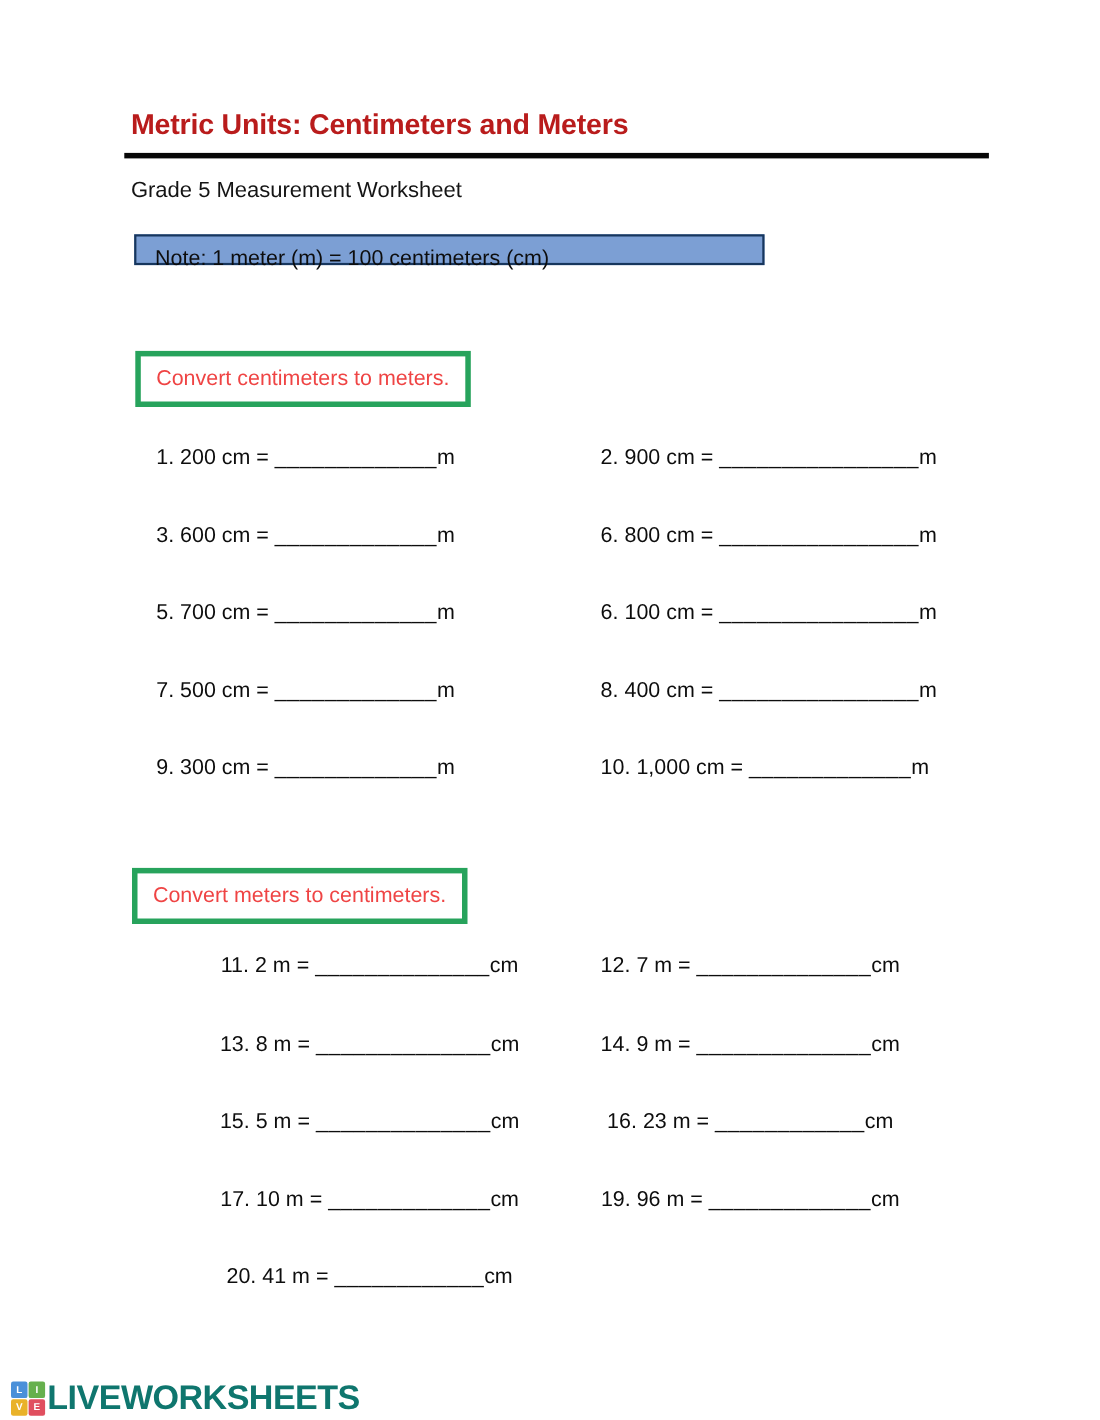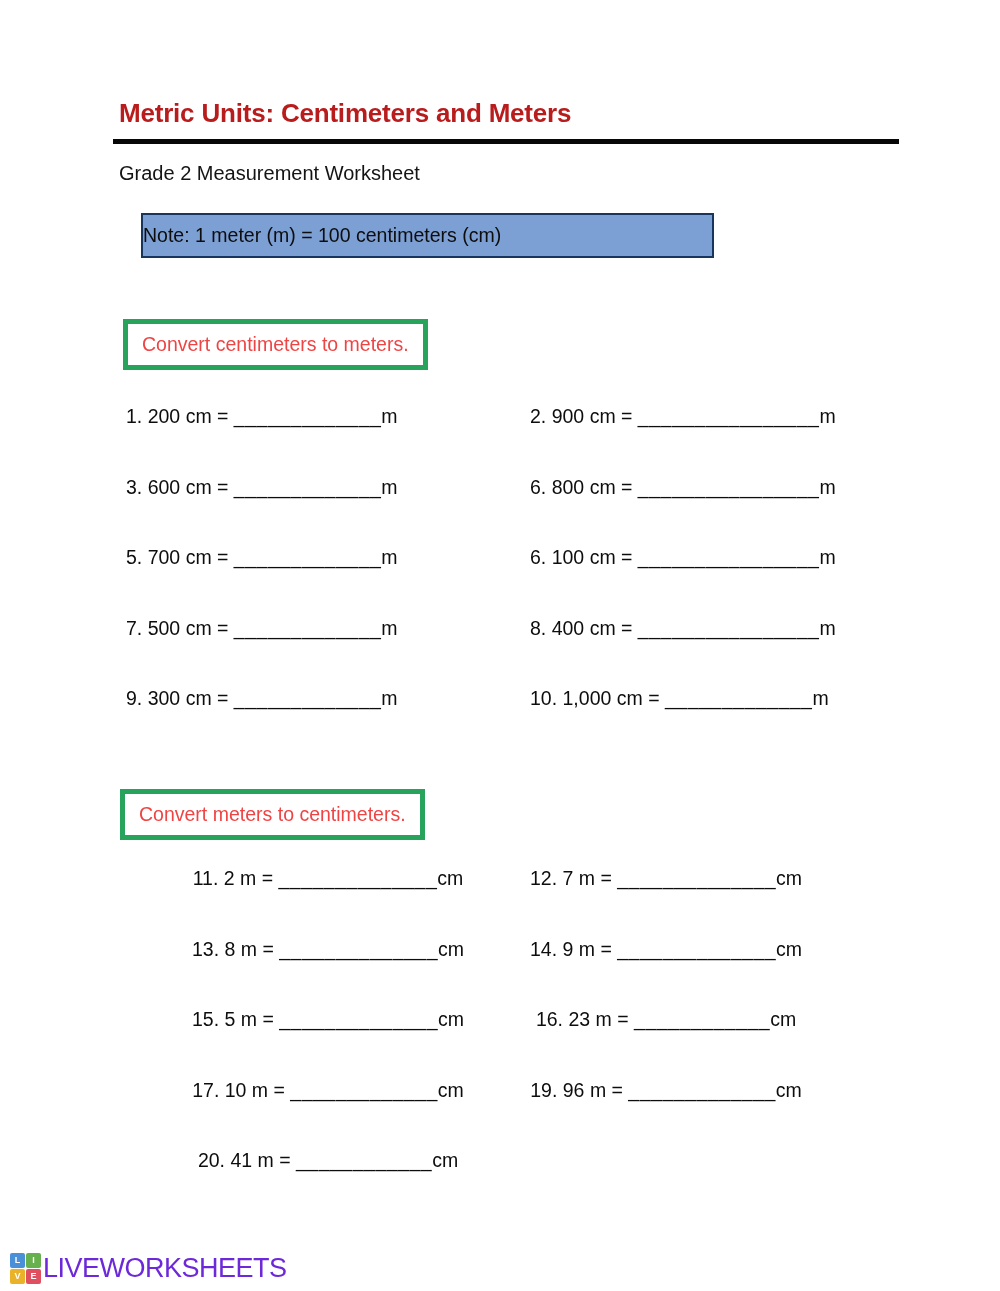--- a/index.html
+++ b/index.html
@@ -39,27 +39,27 @@
     top: 162px;
     font-size: 20px;
     color: #141414;
   }
 
   .note-box {
     position: absolute;
     left: 122px;
     top: 213px;
     width: 573px;
-    height: 45px;
+    height: 28px;
     background: #7C9FD4;
     border: 2px solid #17365D;
     font-size: 19.5px;
     color: #0d0d0d;
     line-height: 40px;
-    margin-left: 19px;
+    padding-left: 17px;
   }
 
   .instruction-box {
     position: absolute;
     display: inline-block;
     background: #ffffff;
     border: 5px solid #27A35C;
     padding: 9px 14px;
     font-size: 19.5px;
     color: #ef4444;
@@ -72,21 +72,21 @@
     position: absolute;
     display: grid;
     grid-template-columns: 404px 1fr;
     grid-auto-rows: 70.5px;
     font-size: 19.5px;
     color: #0d0d0d;
   }
   .problems-1 { left: 126px; top: 405px; }
   .problems-2 { left: 126px; top: 867px; text-align: center; }
 
-  .problem { white-space: nowrap; }
+  .problem { white-space: nowrap; margin-left: 16px; }
   .blank { letter-spacing: 0.5px; }
 
   .footer {
     position: absolute;
     left: 10px;
     top: 1253px;
     display: flex;
     align-items: center;
     gap: 2px;
   }
@@ -100,34 +100,34 @@
     border-radius: 2px;
     color: #ffffff;
     font-size: 9px;
     font-weight: bold;
     display: flex;
     align-items: center;
     justify-content: center;
     line-height: 1;
   }
   .wordmark {
-    font-size: 27px;
-    font-weight: normal;
-    color: #6d28d9;
+    font-size: 31px;
+    font-weight: bold;
+    color: #0f766e;
     letter-spacing: -0.5px;
   }
 </style>
 </head>
 <body>
 
 <div class="page">
 
   <h1 class="title">Metric Units: Centimeters and Meters</h1>
   <div class="title-rule"></div>
-  <div class="subtitle">Grade 2 Measurement Worksheet</div>
+  <div class="subtitle">Grade 5 Measurement Worksheet</div>
 
   <div class="note-box">Note: 1 meter (m) = 100 centimeters (cm)</div>
 
   <div class="instruction-box instruction-1">Convert centimeters to meters.</div>
 
   <div class="problems problems-1">
     <div class="problem"><span>1. 200 cm = </span><span class="blank">_____________</span><span>m</span></div>
     <div class="problem"><span>2. 900 cm = </span><span class="blank">________________</span><span>m</span></div>
     <div class="problem"><span>3. 600 cm = </span><span class="blank">_____________</span><span>m</span></div>
     <div class="problem"><span>6. 800 cm = </span><span class="blank">________________</span><span>m</span></div>

